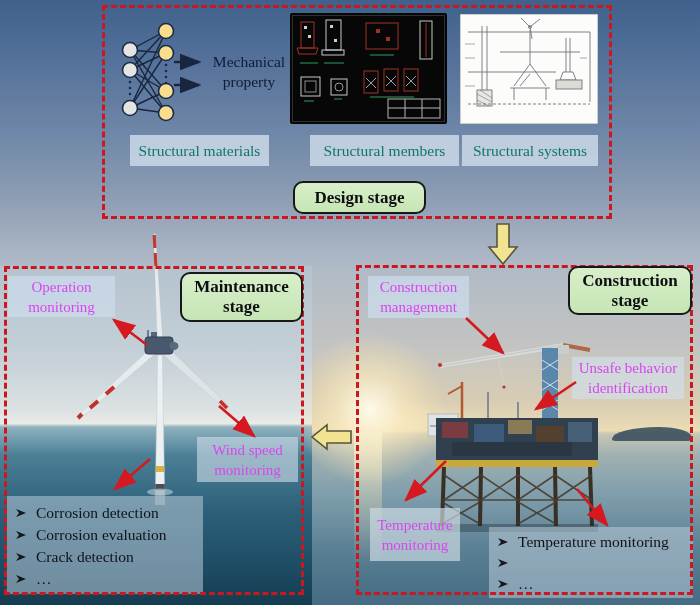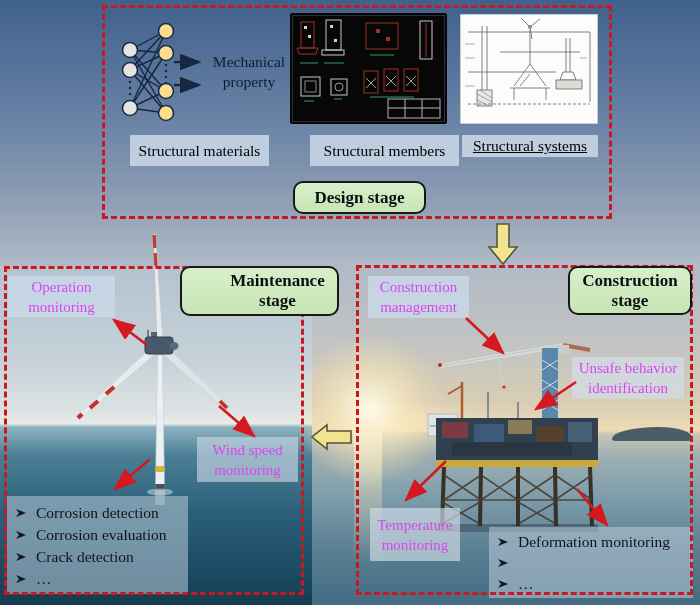--- a/index.html
+++ b/index.html
@@ -26,39 +26,39 @@
   
   .stage-box{position:absolute;border:3px dashed #c9181f;background:transparent;z-index:20;}
   #design-box{left:102px;top:5px;width:504px;height:208px;}
   #maintenance-box{left:4px;top:266px;width:294px;height:323px;}
   #construction-box{left:356px;top:265px;width:331px;height:324px;}
   
   .badge{position:absolute;z-index:35;display:flex;flex-direction:column;align-items:center;justify-content:center;
     background:linear-gradient(180deg,#d8efca,#c6e5b4);border:2.5px solid #17181a;border-radius:10px;
     font-weight:bold;font-size:17px;line-height:20px;color:#0b0d10;text-align:center;}
   #design-badge{left:293px;top:181px;width:129px;height:29px;}
-  #maintenance-badge{left:180px;top:266px;width:119px;height:46px;padding-left:36px;}
+  #maintenance-badge{left:180px;top:272px;width:119px;height:46px;}
   #construction-badge{left:568px;top:266px;width:120px;height:45px;}
   
   .note{position:absolute;z-index:30;display:flex;flex-direction:column;align-items:center;justify-content:center;
     background:rgba(203,218,232,.8);font-size:15px;line-height:20px;color:#d946ef;text-align:center;}
   #note-operation{left:8px;top:276px;width:107px;height:41px;}
   #note-windspeed{left:197px;top:437px;width:101px;height:45px;background:rgba(206,220,231,.62);}
   #note-management{left:368px;top:276px;width:101px;height:42px;}
   #note-unsafe{left:572px;top:357px;width:112px;height:42px;background:rgba(210,222,232,.7);}
   #note-temperature{left:370px;top:508px;width:90px;height:53px;background:rgba(206,219,229,.68);text-align:right;}
   
   .caption{position:absolute;z-index:15;display:flex;align-items:center;justify-content:center;
-    background:rgba(197,212,227,.92);font-size:15.5px;color:#000000;}
+    background:rgba(197,212,227,.92);font-size:15.5px;color:#0f766e;}
   #cap1{left:130px;top:135px;width:139px;height:31px;}
   #cap2{left:310px;top:135px;width:149px;height:31px;}
-  #cap3{left:462px;top:135px;width:136px;height:22px;text-decoration:underline;}
+  #cap3{left:462px;top:135px;width:136px;height:31px;}
   
   .list{position:absolute;z-index:18;background:rgba(186,203,216,.55);display:flex;flex-direction:column;}
-  #list-maintenance{left:7px;top:496px;width:165px;height:88px;padding:6px 8px 4px 8px;gap:1px;}
+  #list-maintenance{left:7px;top:496px;width:165px;height:88px;padding:6px 23px 4px 8px;gap:1px;}
   #list-construction{left:489px;top:527px;width:188px;height:62px;padding:5px 8px 4px 8px;gap:0px;}
   .li{display:flex;align-items:center;gap:9px;font-size:15.5px;color:#101318;height:22px;}
   #list-construction .li{height:21px;}
   .bullet{flex:0 0 auto;}
   
   .panel-svg{position:absolute;z-index:15;}
   #nn-caption{left:201px;top:52px;width:96px;z-index:15;text-align:center;font-size:15.5px;line-height:20px;color:#101c33;}
   #turbine{left:55px;top:222px;z-index:12;}
   #platform{left:378px;top:330px;z-index:12;}
   #flow-arrows{left:0;top:0;z-index:25;pointer-events:none;}
@@ -342,21 +342,21 @@
           <path d="M1,1 L11,5 L1,9 L4,5 Z" fill="#14181c"></path>
         </svg>
       <span>…</span>
     </div>
   </div>
   <div class="list" id="list-construction">
     <div class="li">
       <svg class="bullet" width="12" height="10" viewBox="0 0 12 10">
           <path d="M1,1 L11,5 L1,9 L4,5 Z" fill="#14181c"></path>
         </svg>
-      <span>Deformation monitoring</span>
+      <span>Temperature monitoring</span>
     </div>
     <div class="li">
       <svg class="bullet" width="12" height="10" viewBox="0 0 12 10">
           <path d="M1,1 L11,5 L1,9 L4,5 Z" fill="#14181c"></path>
         </svg>
     </div>
     <div class="li">
       <svg class="bullet" width="12" height="10" viewBox="0 0 12 10">
           <path d="M1,1 L11,5 L1,9 L4,5 Z" fill="#14181c"></path>
         </svg>

